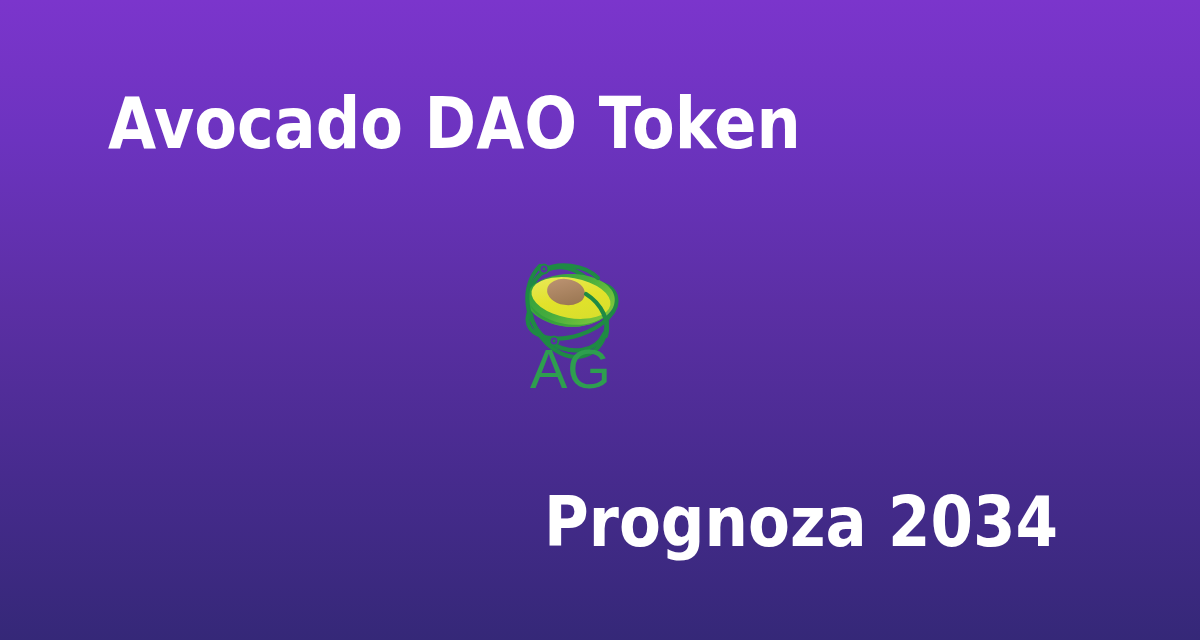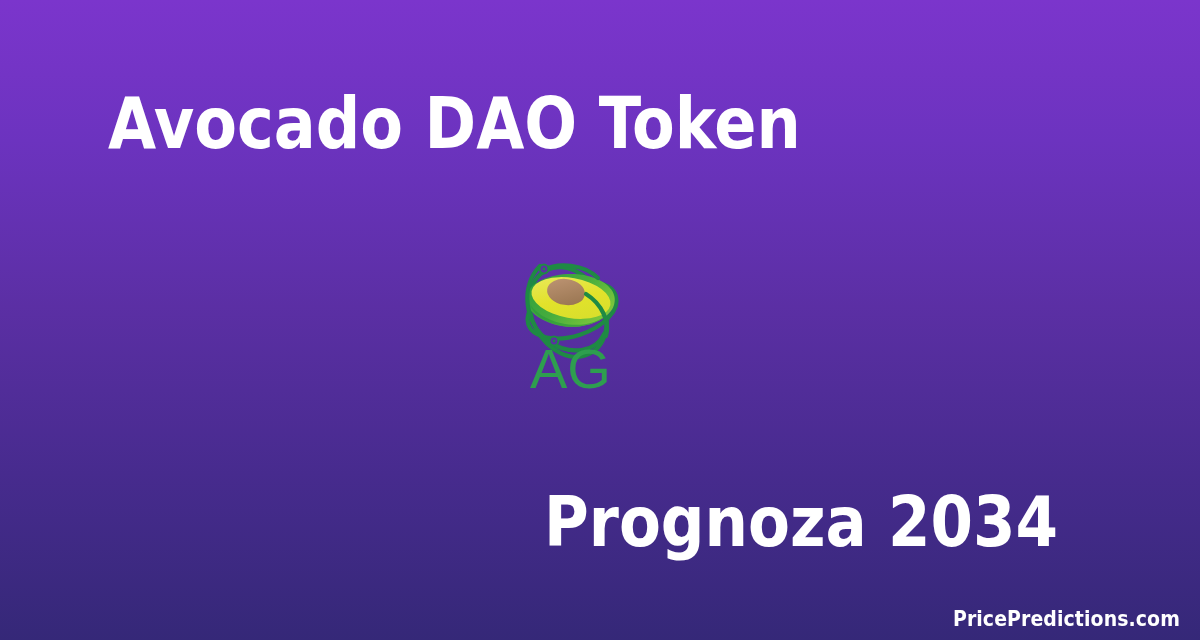--- a/index.html
+++ b/index.html
@@ -139,15 +139,14 @@
         <circle cx="34" cy="21" r="2.4"></circle>
         <circle cx="44" cy="93" r="2.4"></circle>
       </g>
 
       <text x="20" y="140" font-family="'Liberation Sans','DejaVu Sans',sans-serif" font-size="56" font-weight="400" fill="#2E9E4F">AG</text>
     </svg>
   </div>
 
   <h2 id="forecast-title">Prognoza 2034</h2>
 
-  <div id="watermark">PricePredictions.com</div>
 
 </div>
 
 </body></html>

